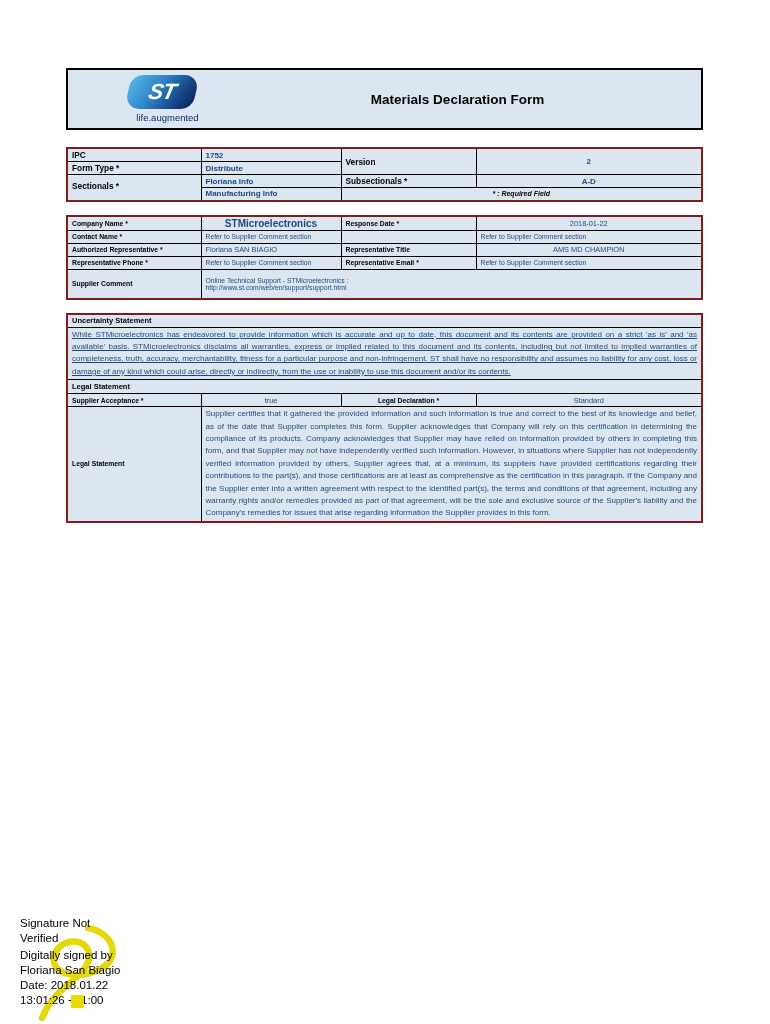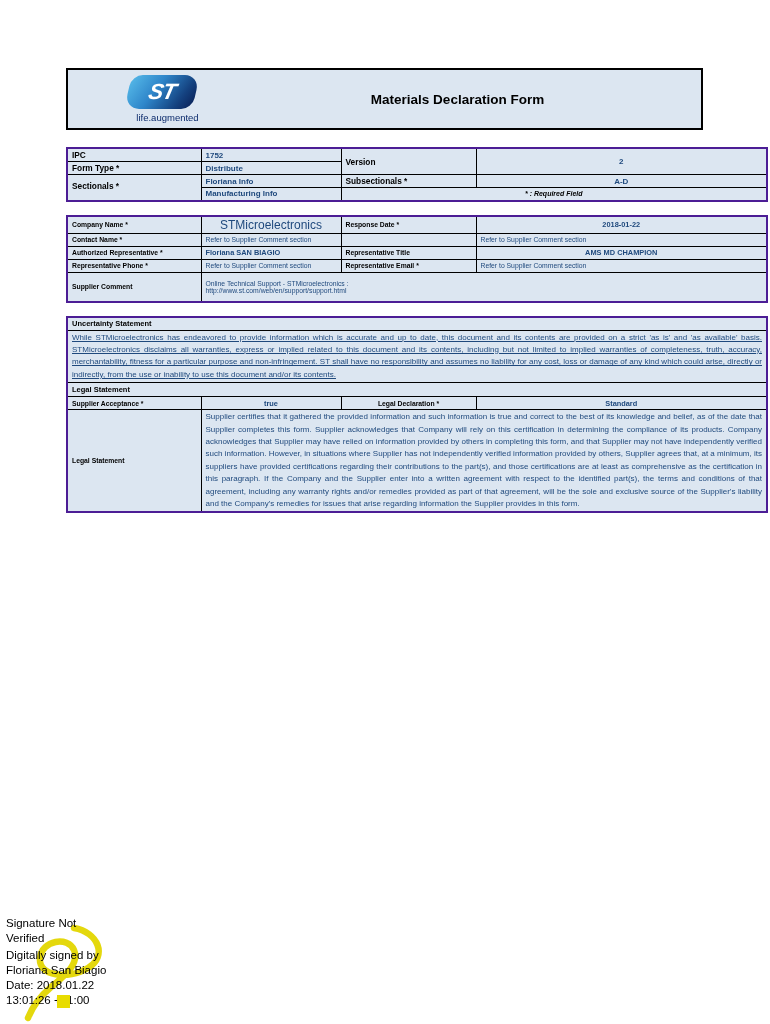--- a/index.html
+++ b/index.html
@@ -22,43 +22,43 @@
     border-radius:11px 15px 11px 15px;
     background:linear-gradient(118deg,#56bae9 0%,#2f86ca 40%,#14417f 78%,#0a2158 100%);
     color:#fff; font-weight:bold; font-style:italic; font-size:22px;
     display:flex; align-items:center; justify-content:center; letter-spacing:-1px;
   }
   .tagline { margin-top:3px; font-size:9.5px; color:#0b2a6b;margin-left:12px; }
   .header-title { flex:1; text-align:center; font-size:13.5px; font-weight:bold; padding-right:19px; }
 
   
   table.tbl {
-    border-collapse:collapse; width:702px; table-layout:fixed;
-    border:2px solid #4c1d95; margin-bottom:13px; font-size:8px;
+    border-collapse:collapse; width:637px; table-layout:fixed;
+    border:2px solid #7f1d1d; margin-bottom:13px; font-size:8px;
   }
   table.tbl td { border:1px solid #000; background:#dce6f1; padding:1px 4px; height:13px; vertical-align:middle; }
   td.white { background:#ffffff; }
   .lbl     { font-weight:bold; color:#000; font-size:6.8px; }
   .lbl-lg  { font-weight:bold; color:#000; font-size:8.3px; }
-  .val     { color:#1f497d; font-weight:bold; font-size:7.4px; }
+  .val     { color:#1f497d; font-weight:normal; font-size:7.4px; }
   .val-lg  { color:#1f497d; font-weight:bold; font-size:8px; }
   .val-sm  { color:#1f497d; font-weight:normal; font-size:6.8px; }
-  .company { color:#1f497d; font-weight:normal; font-size:12px; }
+  .company { color:#1f497d; font-weight:bold; font-size:10px; }
   .center  { text-align:center; }
   .sec-hdr { font-weight:bold; font-size:7.5px; color:#000; height:12px; }
   .req-note { font-weight:bold; font-style:italic; font-size:7px; text-align:center; }
   .para {
     color:#1f497d; font-size:8px; line-height:12.4px; text-align:justify;
   }
   td.para-cell { vertical-align:top; }
   td.unc-cell  { padding:13px 4px 5px 4px; height:77px;text-decoration:underline; }
   td.leg-cell  { padding:9px 5px 5px 5px; height:142px; }
 
   
-  .sig-area { position:absolute; left:6px; top:916px; width:140px; height:106px; }
+  .sig-area { position:absolute; left:20px; top:916px; width:140px; height:106px; }
   .sig-squiggle { position:absolute; left:8px; top:6px; z-index:1; }
   .sig-status  { position:relative; z-index:2; font-size:11.5px; line-height:14.5px; color:#000; }
   .sig-details { position:relative; z-index:2; margin-top:3px; font-size:11.5px; line-height:15px; color:#000; }
   .sig-square  { position:absolute; left:51px; top:79px; width:13px; height:13px; background:#e8dc00; z-index:3; }
 </style>
 </head>
 <body>
 
 <div class="page">
   <div class="content">

